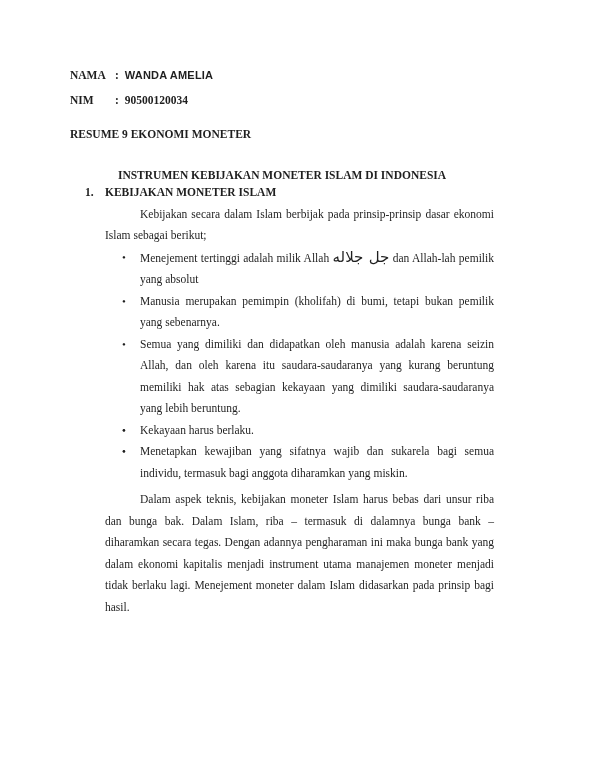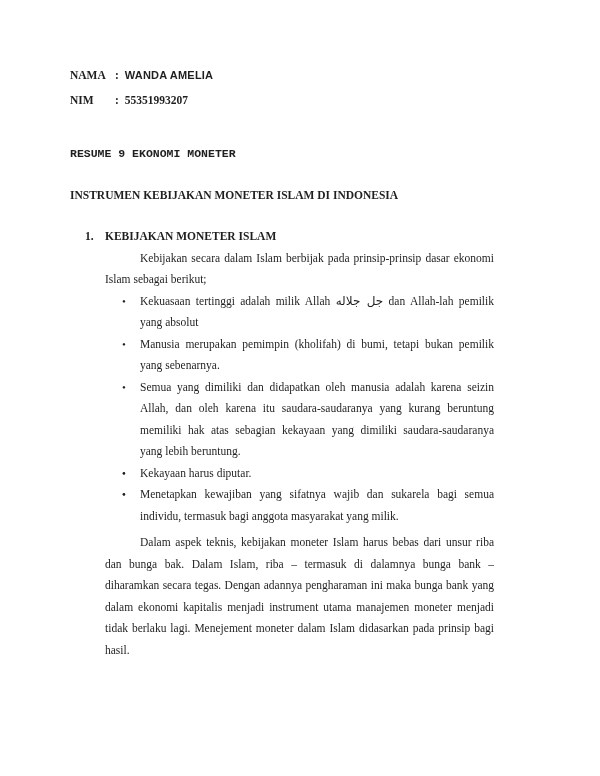--- a/index.html
+++ b/index.html
@@ -35,33 +35,31 @@
   }
   .hdr-value-sans {
     font-family: "Liberation Sans", "DejaVu Sans", sans-serif;
     font-size: 11px;
     letter-spacing: 0.2px;
   }
   .hdr-value-serif {
     font-family: "Liberation Serif", "DejaVu Serif", serif;
   }
   .resume-line {
-    margin-top: 40px;
+    margin-top: 20px;
     line-height: 14px;
     font-weight: bold;
-    font-family: Liberation Mono, monospace;
   }
   .doc-title {
     margin-top: 27px;
     line-height: 14px;
     font-weight: bold;
-    text-align: left;
+    text-align: center;
   }
   .section {
-    margin-top: 24px;
     line-height: 21.5px;
   }
   .sec-heading {
     font-weight: bold;
     padding-left: 15px;
   }
   .sec-num {
     display: inline-block;
     width: 20px;
   }
@@ -80,76 +78,76 @@
     text-align: justify;
   }
   .bullet-marker {
     position: absolute;
     left: -18px;
     top: 0;
     font-size: 11px;
   }
   .arabic {
     font-family: "DejaVu Sans", sans-serif;
-    font-size: 12px;
+    font-size: 15px;
     direction: rtl;
     unicode-bidi: isolate;
   }
   .closing-para {
     margin: 5px 0 0 35px;
     text-indent: 35px;
     text-align: justify;
   }
 </style>
 </head>
 <body>
 
 <div class="page">
 
   <div class="doc-header">
     <div class="hdr-row">
       <span class="hdr-label">NAMA</span><span class="hdr-colon">:</span><span class="hdr-value-sans">WANDA AMELIA</span>
     </div>
     <div class="hdr-row">
-      <span class="hdr-label">NIM</span><span class="hdr-colon">:</span><span class="hdr-value-serif">55351993207</span>
+      <span class="hdr-label">NIM</span><span class="hdr-colon">:</span><span class="hdr-value-serif">90500120034</span>
     </div>
     <div class="resume-line">RESUME 9 EKONOMI MONETER</div>
   </div>
 
   <div class="doc-title">INSTRUMEN KEBIJAKAN MONETER ISLAM DI INDONESIA</div>
 
   <div class="section">
 
     <div class="sec-heading">
       <span class="sec-num">1.</span><span>KEBIJAKAN MONETER ISLAM</span>
     </div>
 
     <p class="intro-para">Kebijakan secara dalam Islam berbijak pada prinsip-prinsip dasar ekonomi Islam sebagai berikut;</p>
 
     <ul class="bullet-list">
       <li>
-        <span class="bullet-marker">•</span><span>Kekuasaan tertinggi adalah milik Allah </span><span class="arabic">جل جلاله</span><span> dan Allah-lah pemilik yang absolut</span>
+        <span class="bullet-marker">•</span><span>Menejement tertinggi adalah milik Allah </span><span class="arabic">جل جلاله</span><span> dan Allah-lah pemilik yang absolut</span>
       </li>
       <li>
         <span class="bullet-marker">•</span><span>Manusia merupakan pemimpin (kholifah) di bumi, tetapi bukan pemilik yang sebenarnya.</span>
       </li>
       <li>
         <span class="bullet-marker">•</span><span>Semua yang dimiliki dan didapatkan oleh manusia adalah karena seizin Allah, dan oleh karena itu saudara-saudaranya yang kurang beruntung memiliki hak atas sebagian kekayaan yang dimiliki saudara-saudaranya yang lebih beruntung.</span>
       </li>
       <li>
         <span class="bullet-marker">•</span>
       </li>
       <li>
-        <span class="bullet-marker">•</span><span>Kekayaan harus diputar.</span>
+        <span class="bullet-marker">•</span><span>Kekayaan harus berlaku.</span>
       </li>
       <li>
         <span class="bullet-marker">•</span>
       </li>
       <li>
-        <span class="bullet-marker">•</span><span>Menetapkan kewajiban yang sifatnya wajib dan sukarela bagi semua individu, termasuk bagi anggota masyarakat yang milik.</span>
+        <span class="bullet-marker">•</span><span>Menetapkan kewajiban yang sifatnya wajib dan sukarela bagi semua individu, termasuk bagi anggota diharamkan yang miskin.</span>
       </li>
     </ul>
 
     <p class="closing-para">Dalam aspek teknis, kebijakan moneter Islam harus bebas dari unsur riba dan bunga bak. Dalam Islam, riba – termasuk di dalamnya bunga bank – diharamkan secara tegas. Dengan adannya pengharaman ini maka bunga bank yang dalam ekonomi kapitalis menjadi instrument utama manajemen moneter menjadi tidak berlaku lagi. Menejement moneter dalam Islam didasarkan pada prinsip bagi hasil.</p>
 
   </div>
 
 </div>
 
 </body></html>

